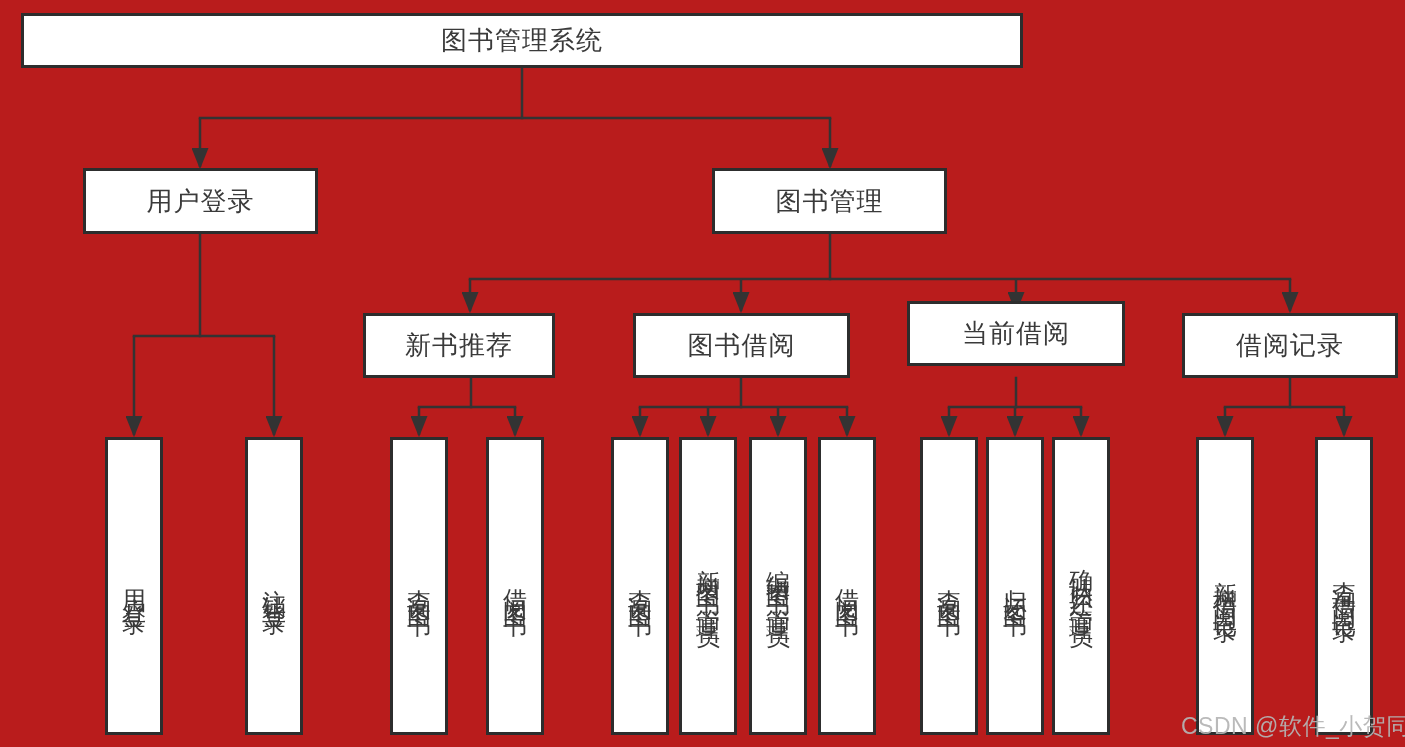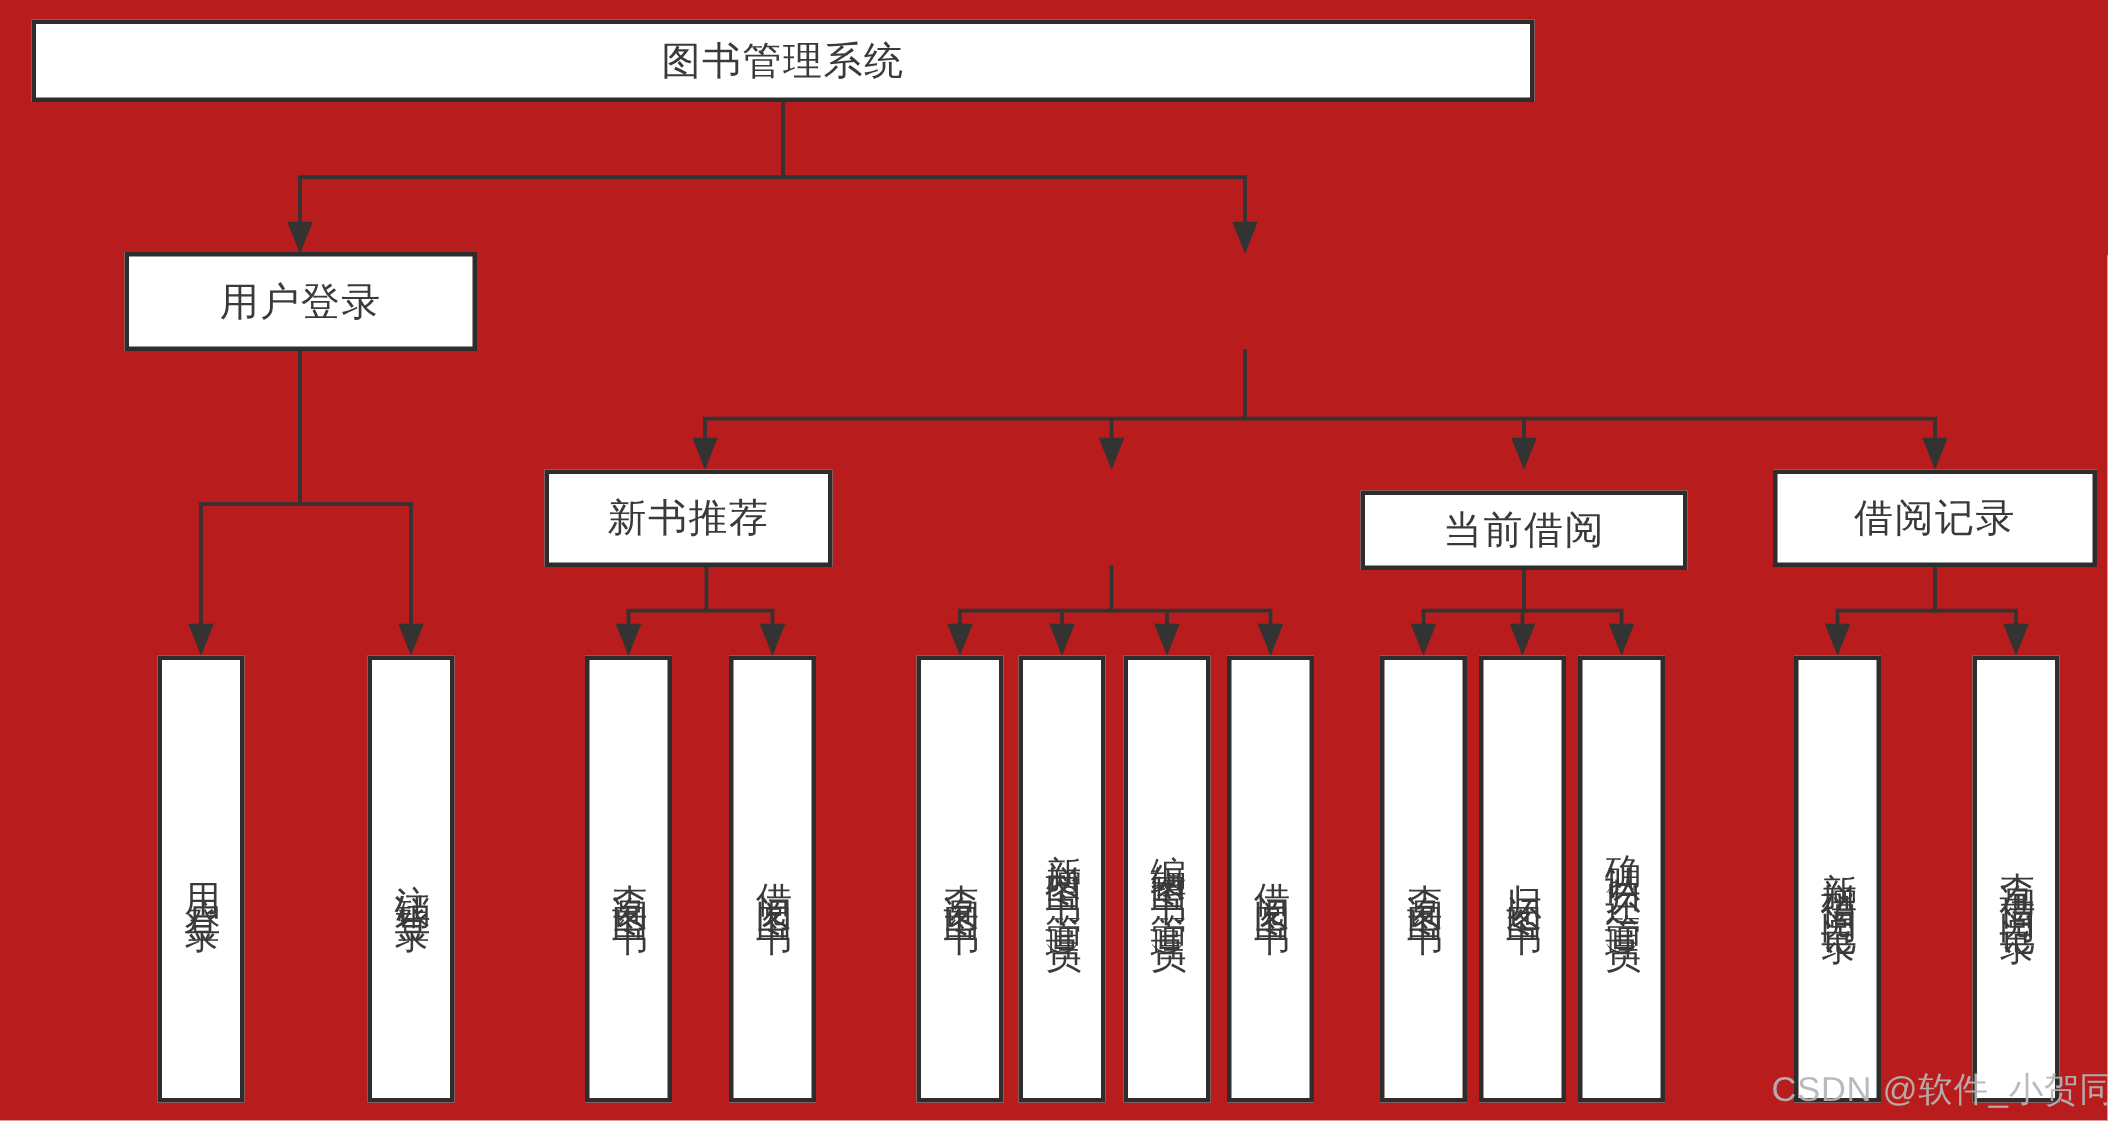--- a/index.html
+++ b/index.html
@@ -74,23 +74,25 @@
       <line x1="1290" y1="378" x2="1290" y2="407" stroke-linecap="square"></line>
       <line x1="1225" y1="407" x2="1344" y2="407" stroke-linecap="square"></line>
       <line x1="1225" y1="407" x2="1225" y2="435" marker-end="url(#arrow)"></line>
       <line x1="1344" y1="407" x2="1344" y2="435" marker-end="url(#arrow)"></line>
     </g>
   </svg>
 
   <div class="box hlabel" style="left:21px;top:13px;width:1002px;height:55px">图书管理系统</div>
 
   <div class="box hlabel" style="left:83px;top:168px;width:235px;height:66px">用户登录</div>
+  <div class="box hlabel" style="left:712px;top:168px;width:235px;height:66px">图书管理</div>
 
   <div class="box hlabel" style="left:363px;top:313px;width:192px;height:65px">新书推荐</div>
-  <div class="box hlabel" style="left:907px;top:327px;width:218px;height:53px">当前借阅</div>
+  <div class="box hlabel" style="left:633px;top:313px;width:217px;height:65px">图书借阅</div>
+  <div class="box hlabel" style="left:907px;top:301px;width:218px;height:65px">当前借阅</div>
   <div class="box hlabel" style="left:1182px;top:313px;width:216px;height:65px">借阅记录</div>
 
   <div class="box" style="left:105px;top:437px;width:58px;height:298px">
     <span class="vtext">用户登录</span>
   </div>
   <div class="box" style="left:245px;top:437px;width:58px;height:298px">
     <span class="vtext">注销登录</span>
   </div>
 
   <div class="box" style="left:390px;top:437px;width:58px;height:298px">

